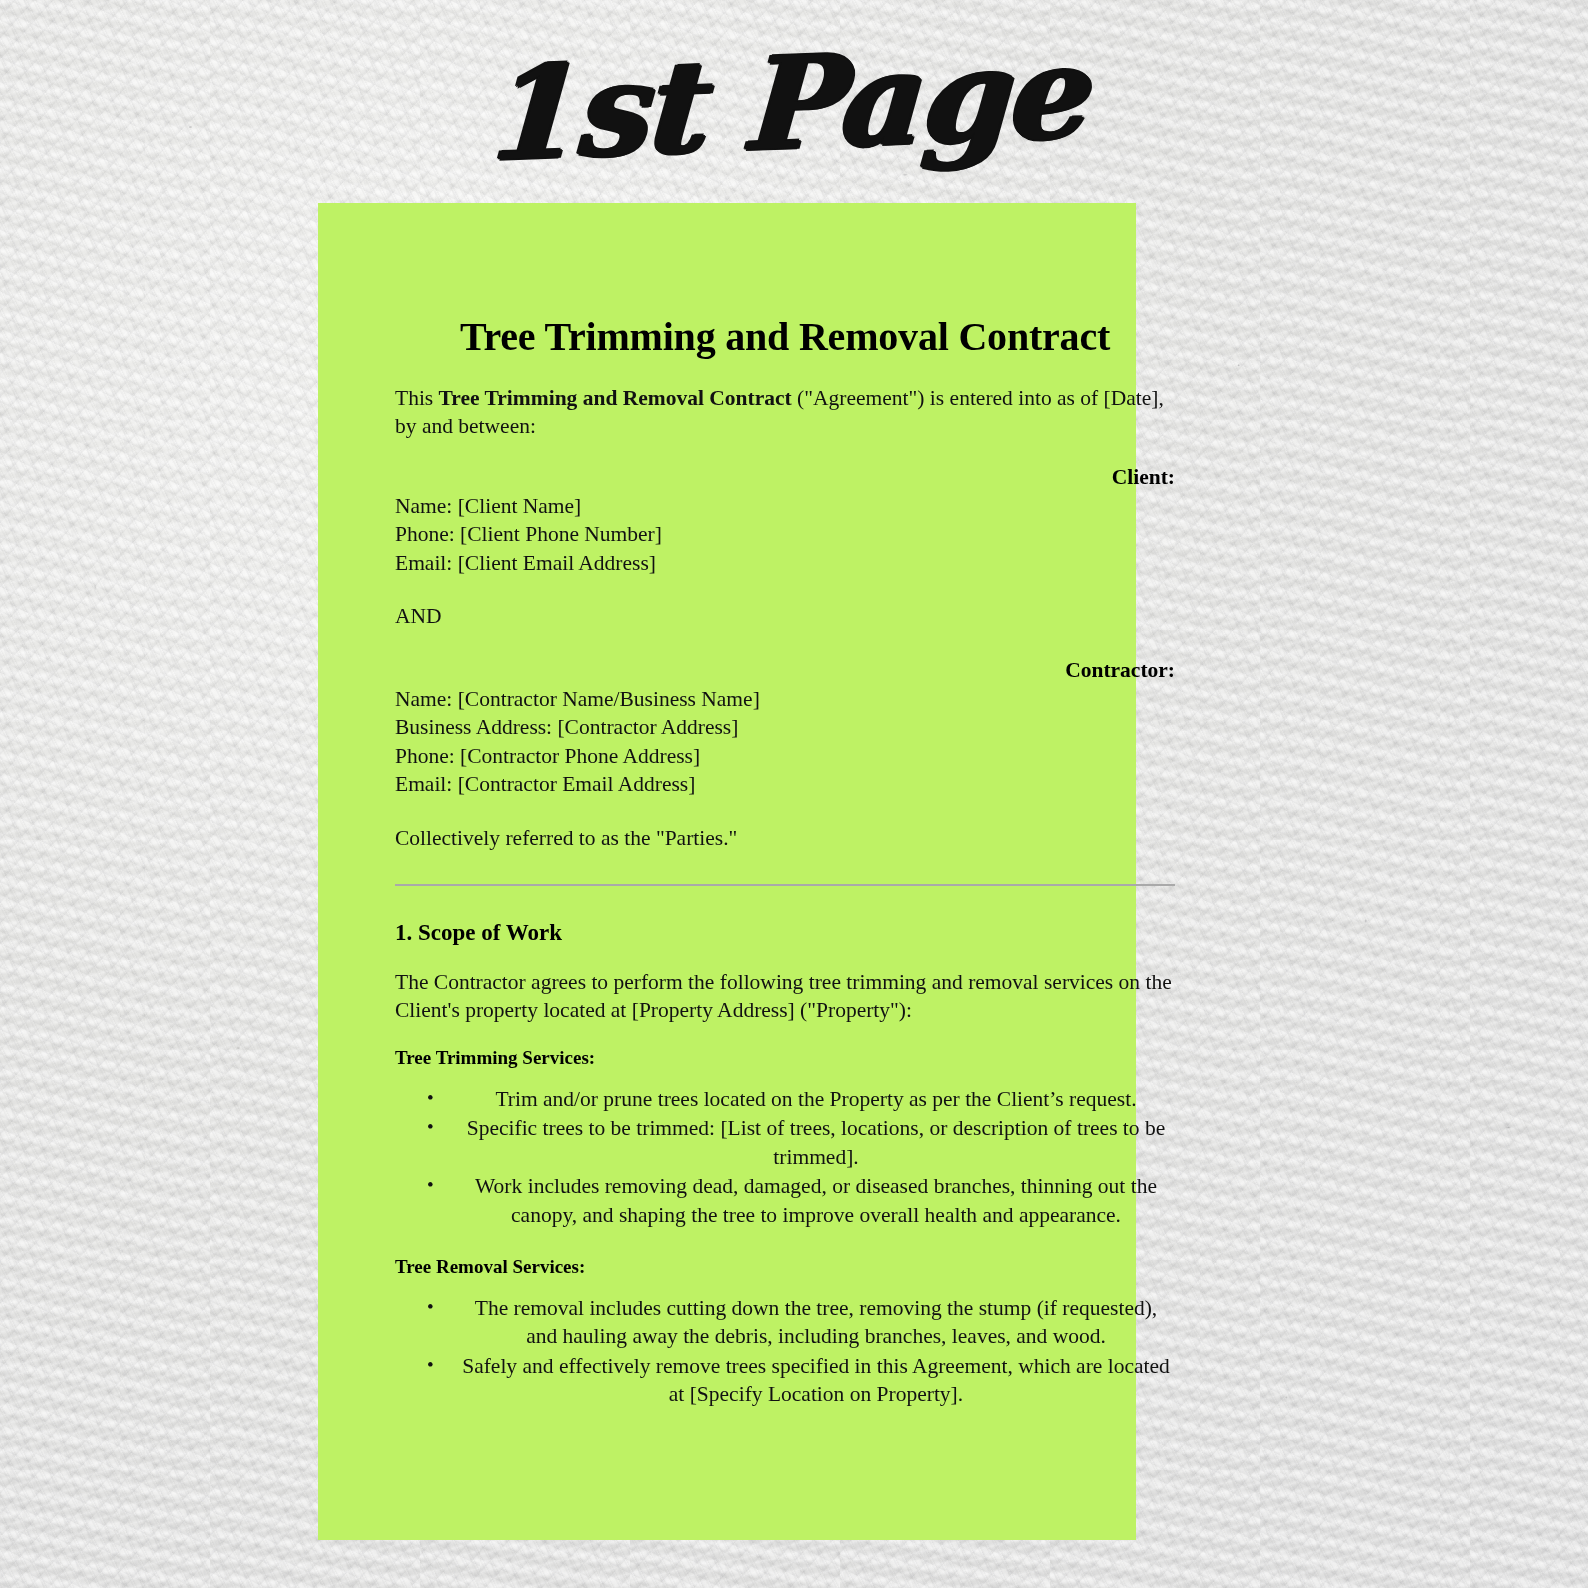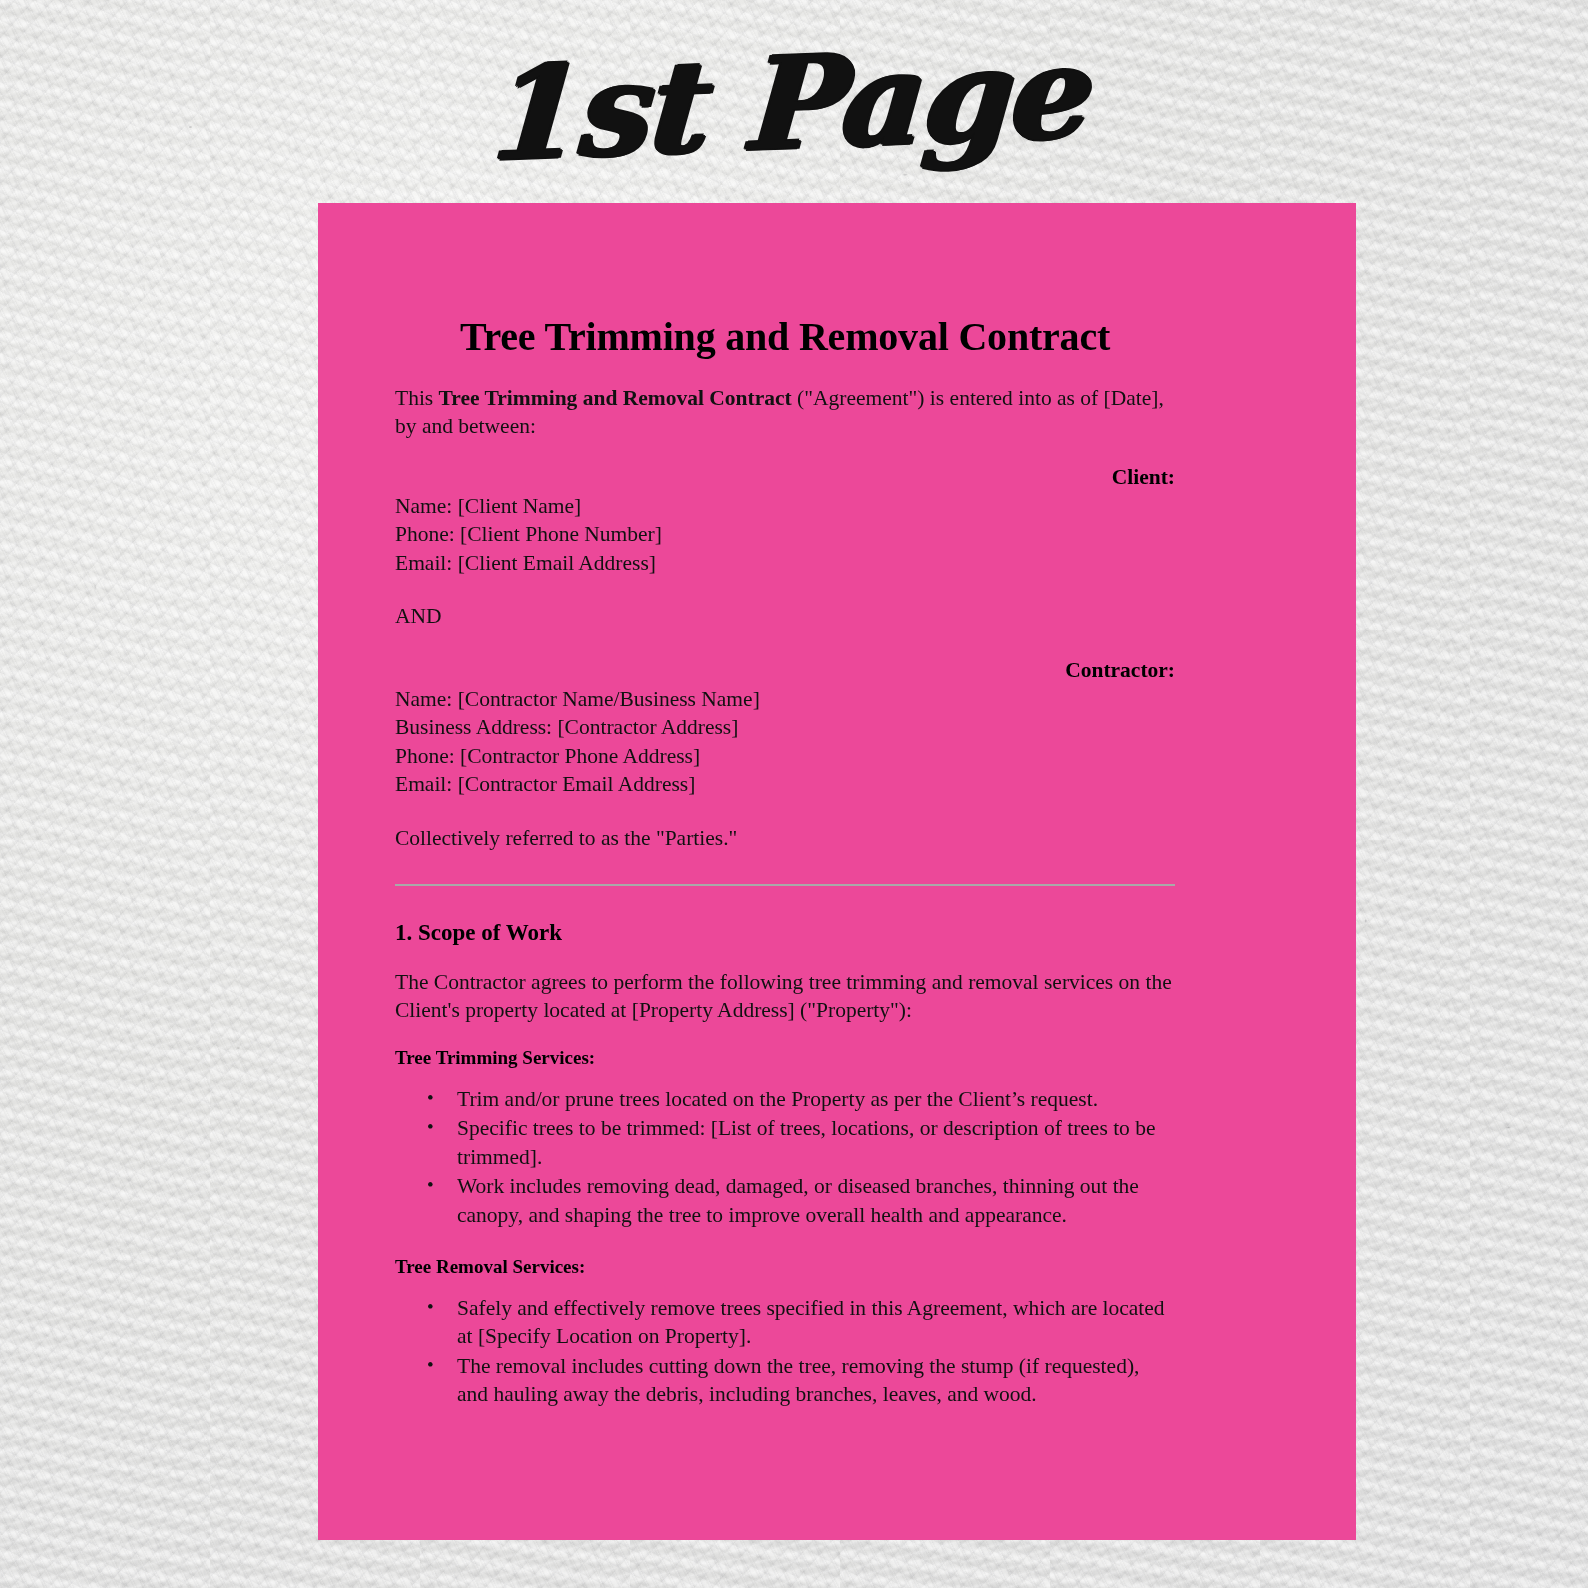--- a/index.html
+++ b/index.html
@@ -102,23 +102,23 @@
        1.5px 0 0 #111, -1.5px 0 0 #111,
        0 1.5px 0 #111, 0 -1.5px 0 #111,
        2.5px 1px 0 #111, -2.5px -1px 0 #111;
   }
 
   
   #document-page {
     position: absolute;
     left: 318px;
     top: 203px;
-    width: 1038px;
+    width: 818px;
     height: 1337px;
-    background: #ec4899;
+    background: #bef264;
     z-index: 3;
   }
 
   .page-inner {
     position: absolute;
     left: 77px;
     top: 112px;
     width: 780px;
   }
 
@@ -181,20 +181,21 @@
     font-size: 19px;
     font-weight: bold;
     color: #000;
     margin-bottom: 16px;
   }
 
   ul.bullets {
     list-style: none;
     margin: 0 0 26px 0;
     padding: 0;
+    text-align: center;
   }
   ul.bullets li {
     position: relative;
     font-family: "Liberation Serif", serif;
     font-size: 21.5px;
     line-height: 1.33;
     color: #111;
     padding-left: 62px;
     margin-bottom: 1px;
   }
@@ -256,18 +257,18 @@
 
     <h3 class="sub-heading">Tree Trimming Services:</h3>
     <ul class="bullets">
       <li>Trim and/or prune trees located on the Property as per the Client’s request.</li>
       <li>Specific trees to be trimmed: [List of trees, locations, or description of trees to be trimmed].</li>
       <li>Work includes removing dead, damaged, or diseased branches, thinning out the canopy, and shaping the tree to improve overall health and appearance.</li>
     </ul>
 
     <h3 class="sub-heading">Tree Removal Services:</h3>
     <ul class="bullets">
+      <li>The removal includes cutting down the tree, removing the stump (if requested), and hauling away the debris, including branches, leaves, and wood.</li>
       <li>Safely and effectively remove trees specified in this Agreement, which are located at [Specify Location on Property].</li>
-      <li>The removal includes cutting down the tree, removing the stump (if requested), and hauling away the debris, including branches, leaves, and wood.</li>
     </ul>
 
   </div>
 </div>
 
 </body></html>

